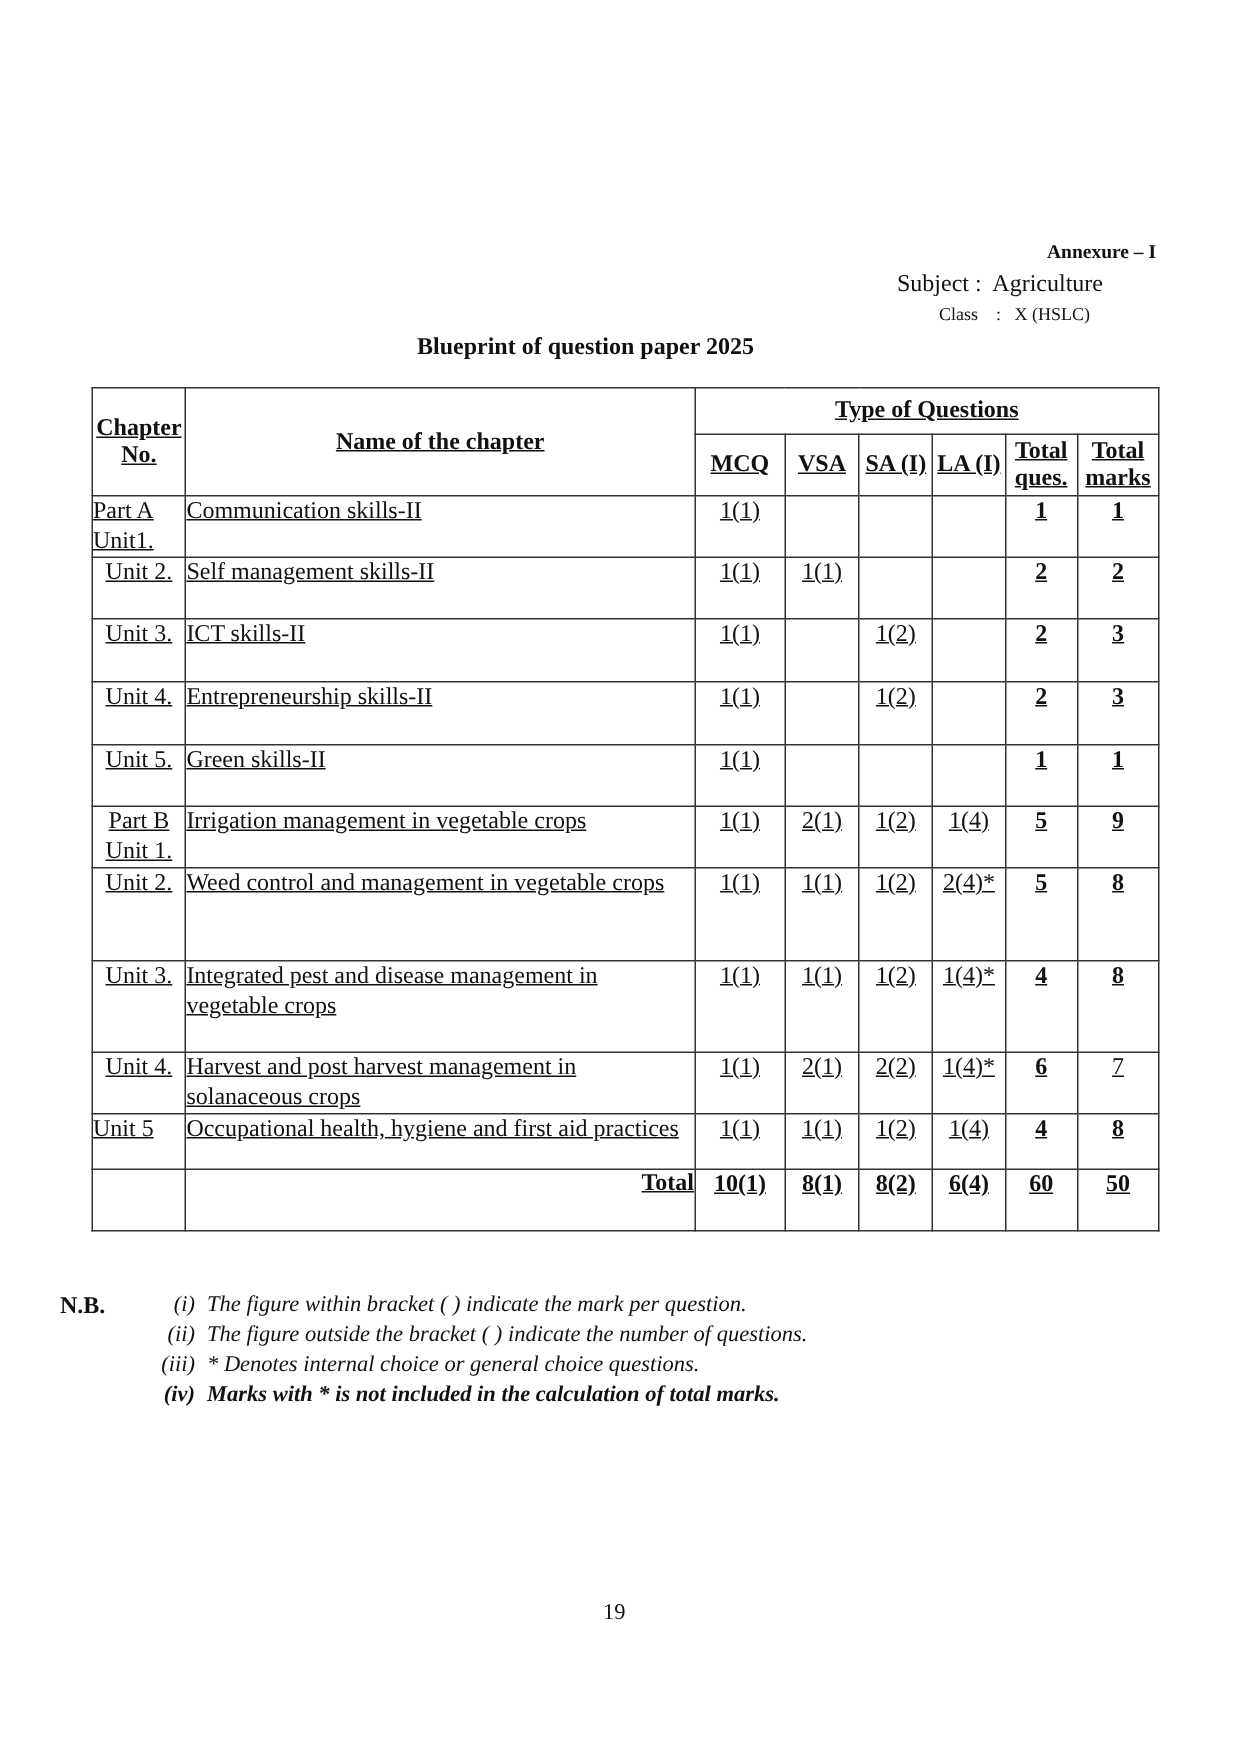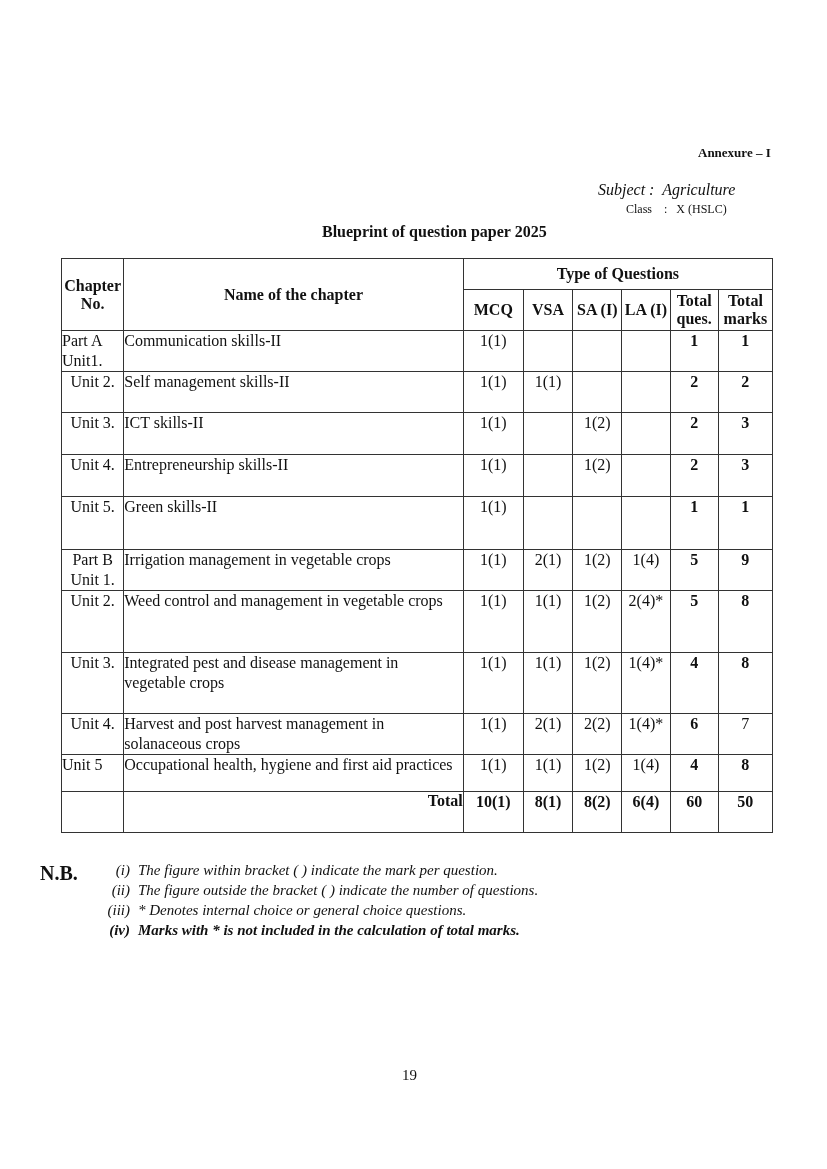--- a/index.html
+++ b/index.html
@@ -1,40 +1,40 @@
 <!DOCTYPE html>
 <html><head>
 <meta charset="utf-8">
 <style>
   html, body { margin:0; padding:0; background:#fff; }
   body { width:827px; height:1169px; position:relative; font-family:"Liberation Serif", serif; color:#111; overflow:hidden; }
   .abs { position:absolute; }
-  .annex { left:698px; top:145px; font-size:13px; font-weight:bold; }
-  .subject { left:598px; top:181px; font-size:16px;font-style:italic; }
+  .annex { left:698px; top:160px; font-size:13px; font-weight:bold; }
+  .subject { left:598px; top:181px; font-size:16px; }
   .class-line { left:626px; top:202px; font-size:12px; }
-  .title { left:278px; top:223px; font-size:16px; font-weight:bold;margin-left:44px; }
-  table.bp { position:absolute; left:61px; top:258px; width:712px; border-collapse:collapse; font-size:16px; }
+  .title { left:278px; top:223px; font-size:16px; font-weight:bold; }
+  table.bp { position:absolute; left:61px; top:258px; width:712px; border-collapse:collapse; font-size:16px;text-decoration:underline; }
   table.bp td, table.bp th { border:1px solid #333; padding:0; vertical-align:top; }
   table.bp th { font-weight:bold; vertical-align:middle; text-align:center; line-height:18px; }
   .c-ch { width:62px; }
   .c-name { width:338px; }
   .c-mcq { width:60px; }
   .c-vsa { width:49px; }
   .c-sa { width:49px; }
   .c-la { width:48px; }
   .c-tq { width:48px; }
   .c-tm { width:54px; }
   td.ch { padding:2px 2px 0 2px; line-height:20px; }
   td.ch.center { text-align:center; }
   td.name { padding:2px 6px 0 7px; line-height:20px; }
   td.num { text-align:center; padding-top:2px; line-height:20px; }
   td.bold { font-weight:bold; }
   td.bottom { vertical-align:bottom; }
   .total-label { text-align:right; font-weight:bold; padding:2px 18px 0 0; }
-  .nb-label { left:40px; top:862px; font-size:20px; font-weight:bold; }
+  .nb-label { left:40px; top:862px; font-size:16px; font-weight:bold; }
   .note { font-size:15px; font-style:italic; left:0; }
   .note .num { display:inline-block; width:44px; text-align:right; margin-right:8px; }
   .pageno { left:402px; top:1067px; font-size:15px; }
 </style>
 </head>
 <body>
 
 <div class="abs annex">Annexure – I</div>
 <div class="abs subject">
   <span>Subject :</span>&nbsp;
@@ -105,21 +105,21 @@
   <tr style="height:42px">
     <td class="ch center">Unit 4.</td>
     <td class="name">Entrepreneurship skills-II</td>
     <td class="num">1(1)</td>
     <td class="num"></td>
     <td class="num">1(2)</td>
     <td class="num"></td>
     <td class="num bold">2</td>
     <td class="num bold">3</td>
   </tr>
-  <tr style="height:53px">
+  <tr style="height:41px">
     <td class="ch center">Unit 5.</td>
     <td class="name">Green skills-II</td>
     <td class="num">1(1)</td>
     <td class="num"></td>
     <td class="num"></td>
     <td class="num"></td>
     <td class="num bold">1</td>
     <td class="num bold">1</td>
   </tr>
   <tr style="height:41px">

